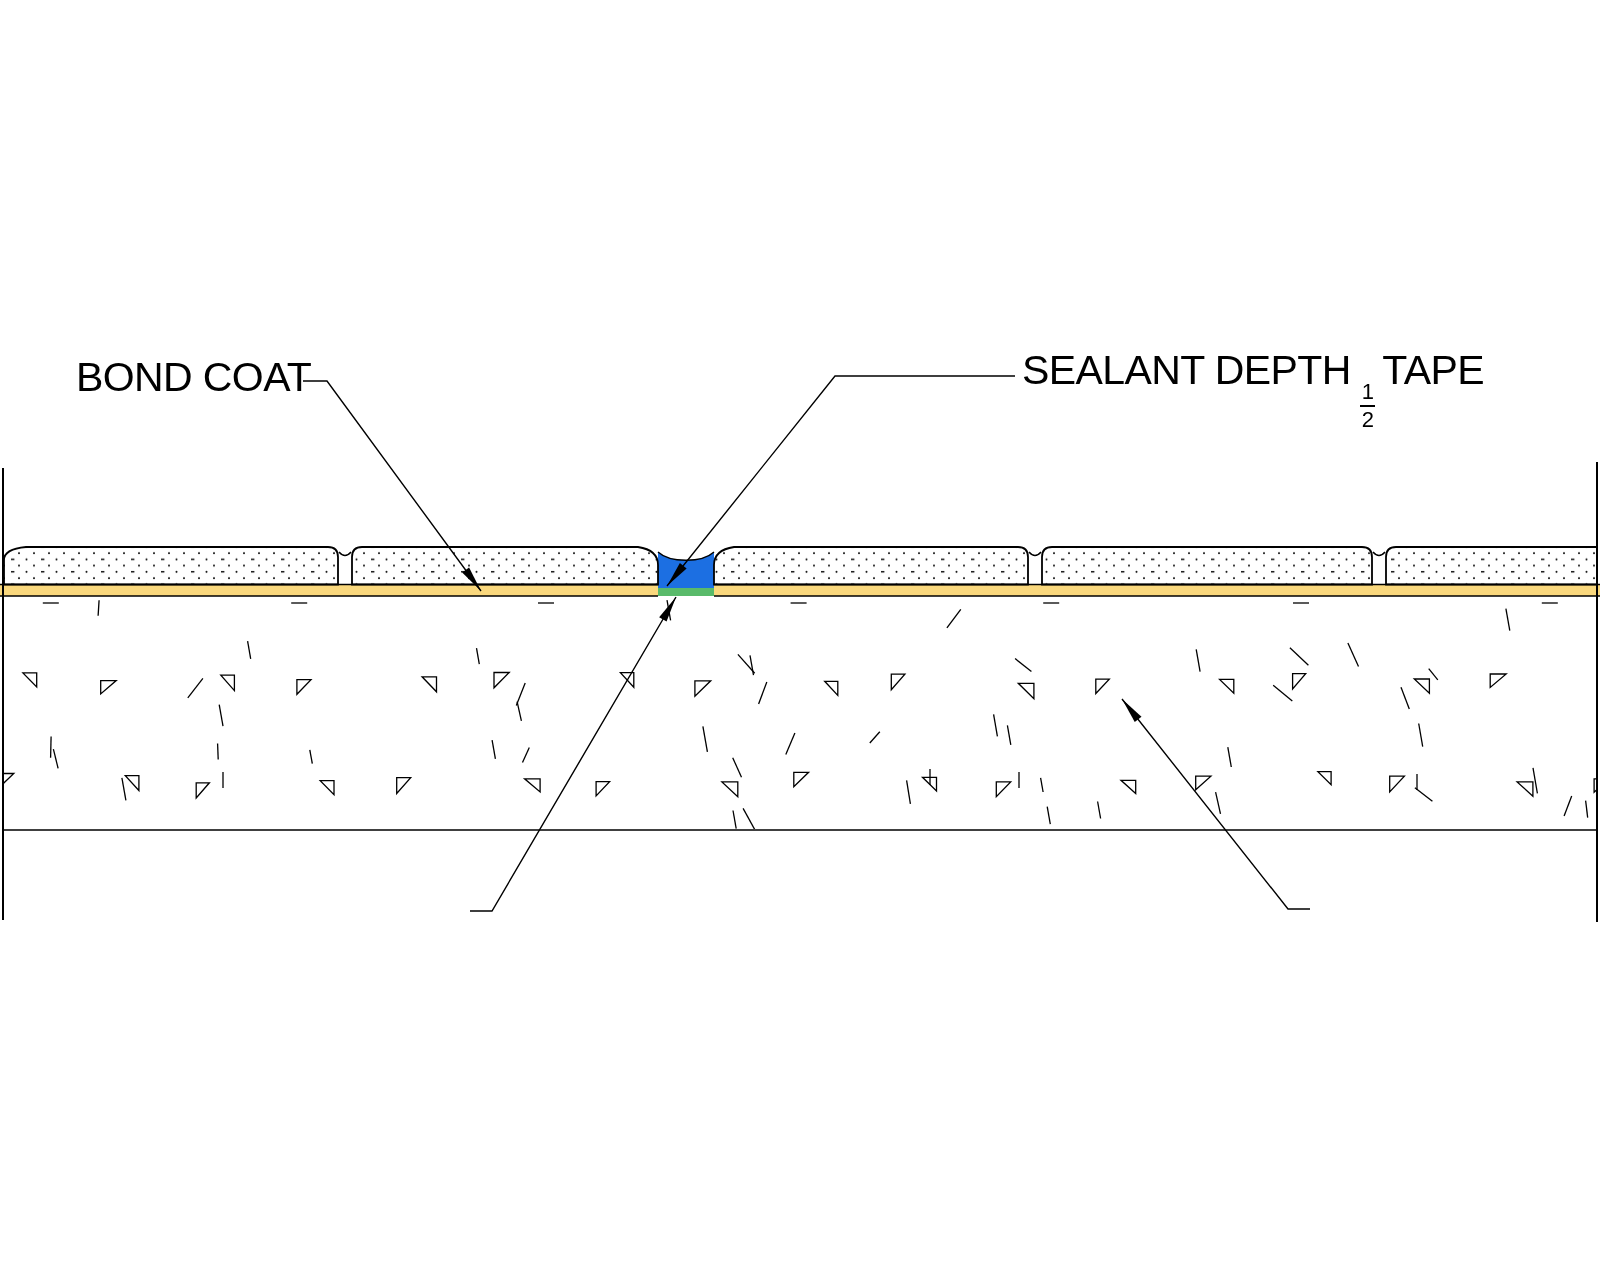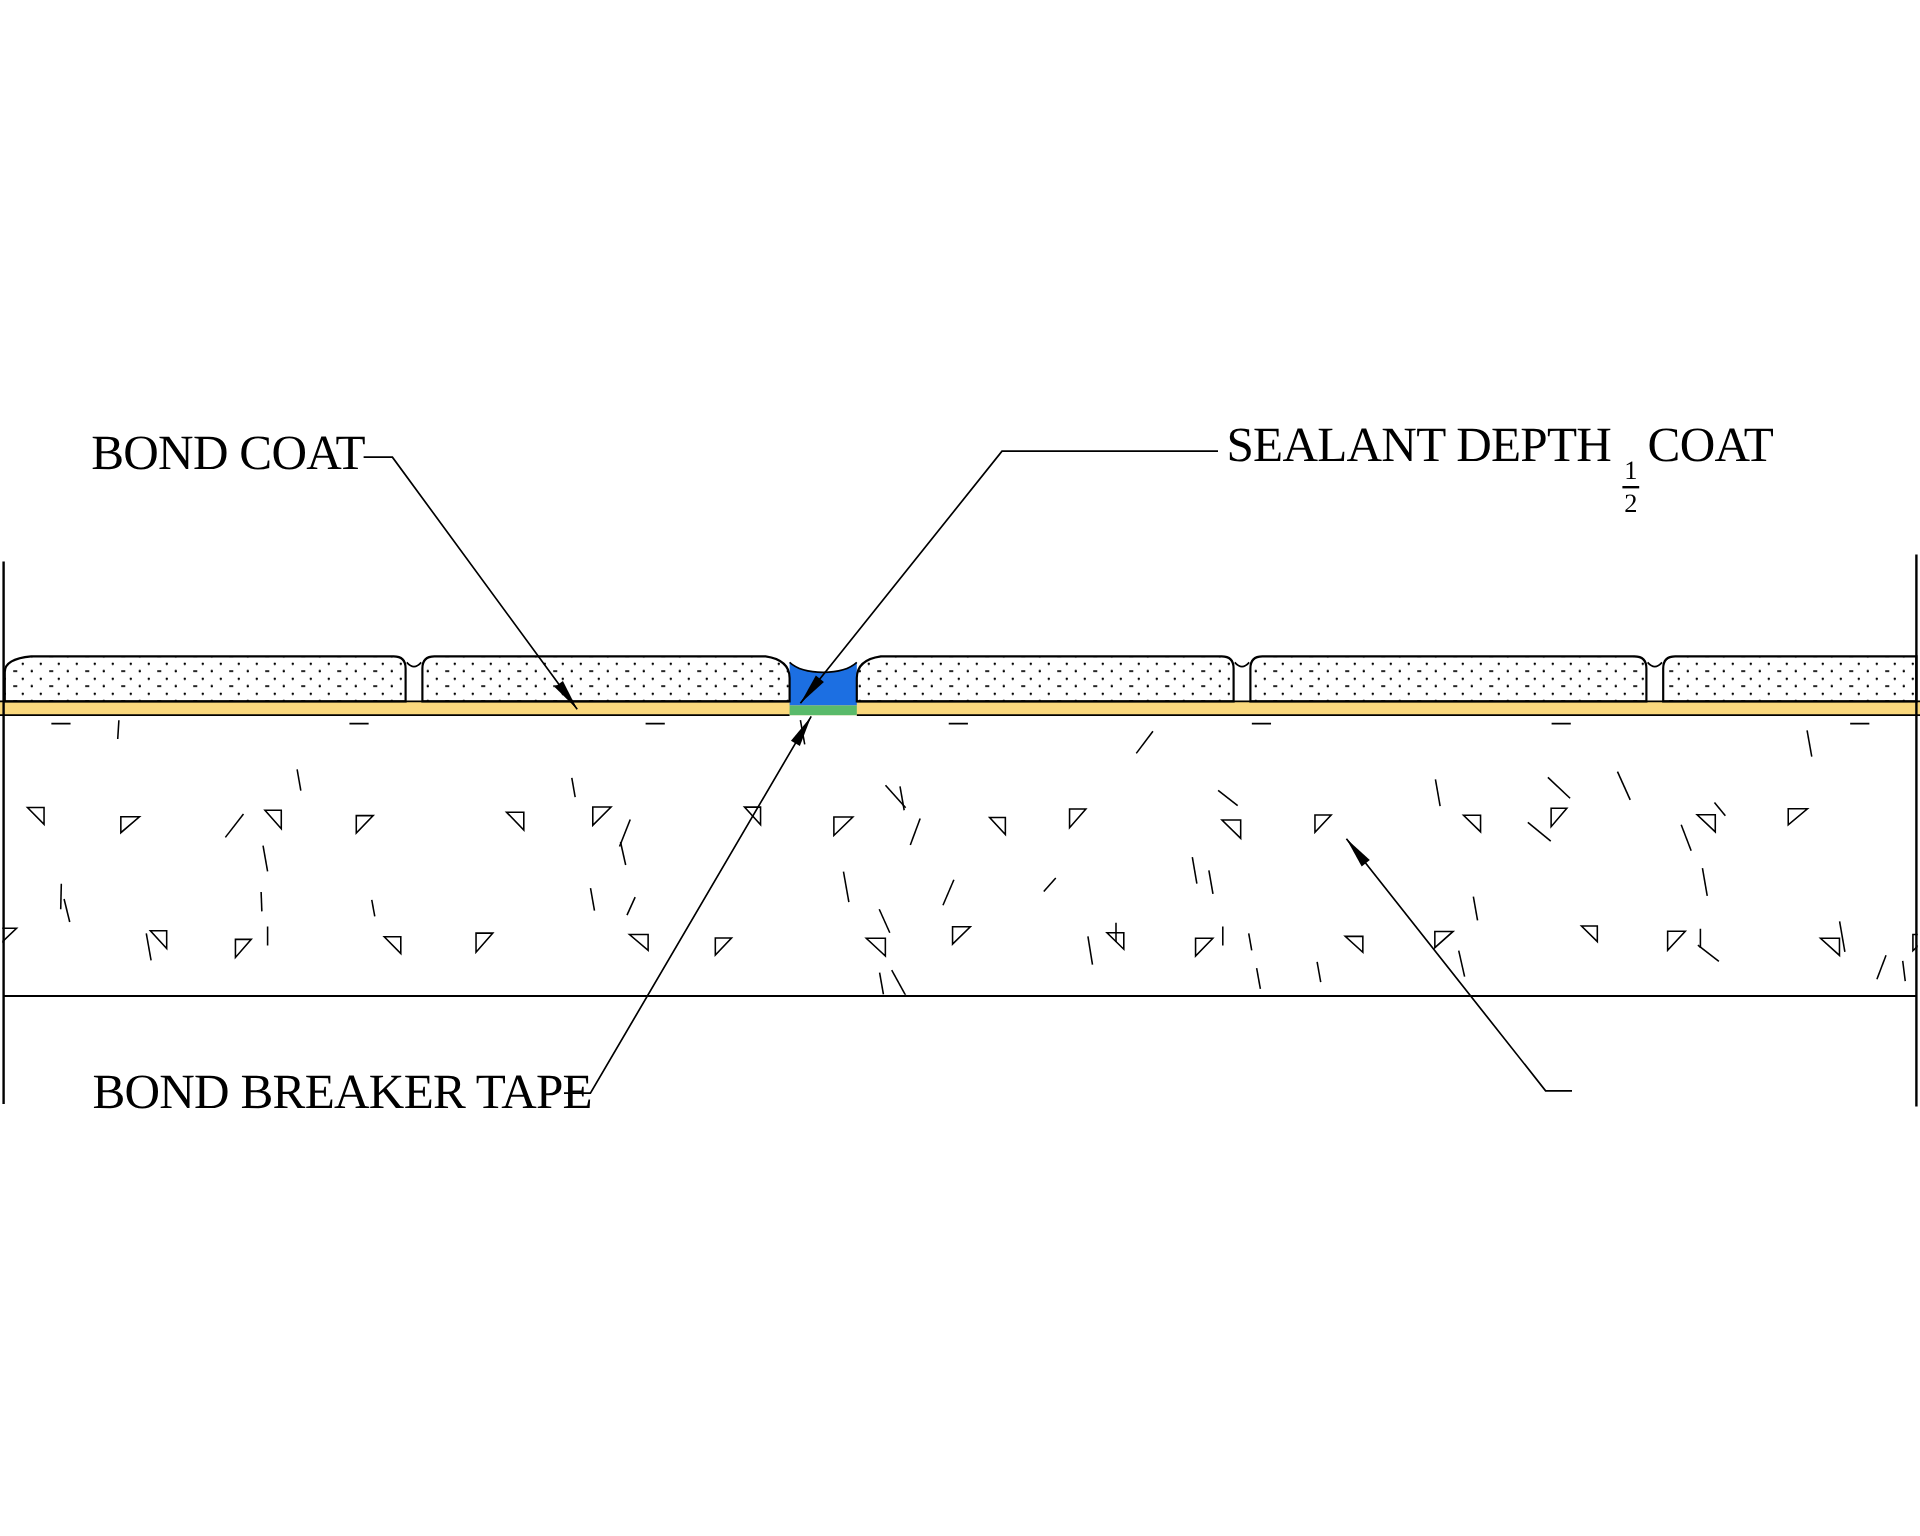--- a/index.html
+++ b/index.html
@@ -1,18 +1,18 @@
 <!DOCTYPE html>
 <html><head>
 <meta charset="utf-8">
 <style>
   html,body{margin:0;padding:0;background:#ffffff;}
   .canvas{
     position:relative;width:1600px;height:1087px;background:#ffffff;overflow:hidden;
-    font-family:Liberation Serif, serif;
+    font-family:Liberation Sans, sans-serif;
   }
   .drawing{position:absolute;left:0;top:0;}
   .label{
     position:absolute;font-size:41px;line-height:1;color:#000;
     letter-spacing:-0.6px;white-space:nowrap;
   }
   .frac{
     display:inline-flex;flex-direction:column;align-items:center;
     font-size:22px;line-height:1;vertical-align:-15px;margin:0 7px 0 9px;
   }
@@ -163,21 +163,18 @@
   </svg>
 
   <div class="label" style="left:76px;top:357px;">
     <span>BOND COAT</span>
   </div>
 
   <div class="label" style="left:1022px;top:350px;">
     <span>SEALANT DEPTH</span><span class="frac">
         <span class="num">1</span>
         <span class="den">2</span>
-      </span><span>COAT</span>
+      </span><span>TAPE</span>
   </div>
 
-  <div class="label" style="left:77px;top:889px;">
-    <span>BOND BREAKER TAPE</span>
-  </div>
 
 
 </div>
 
 </body></html>

